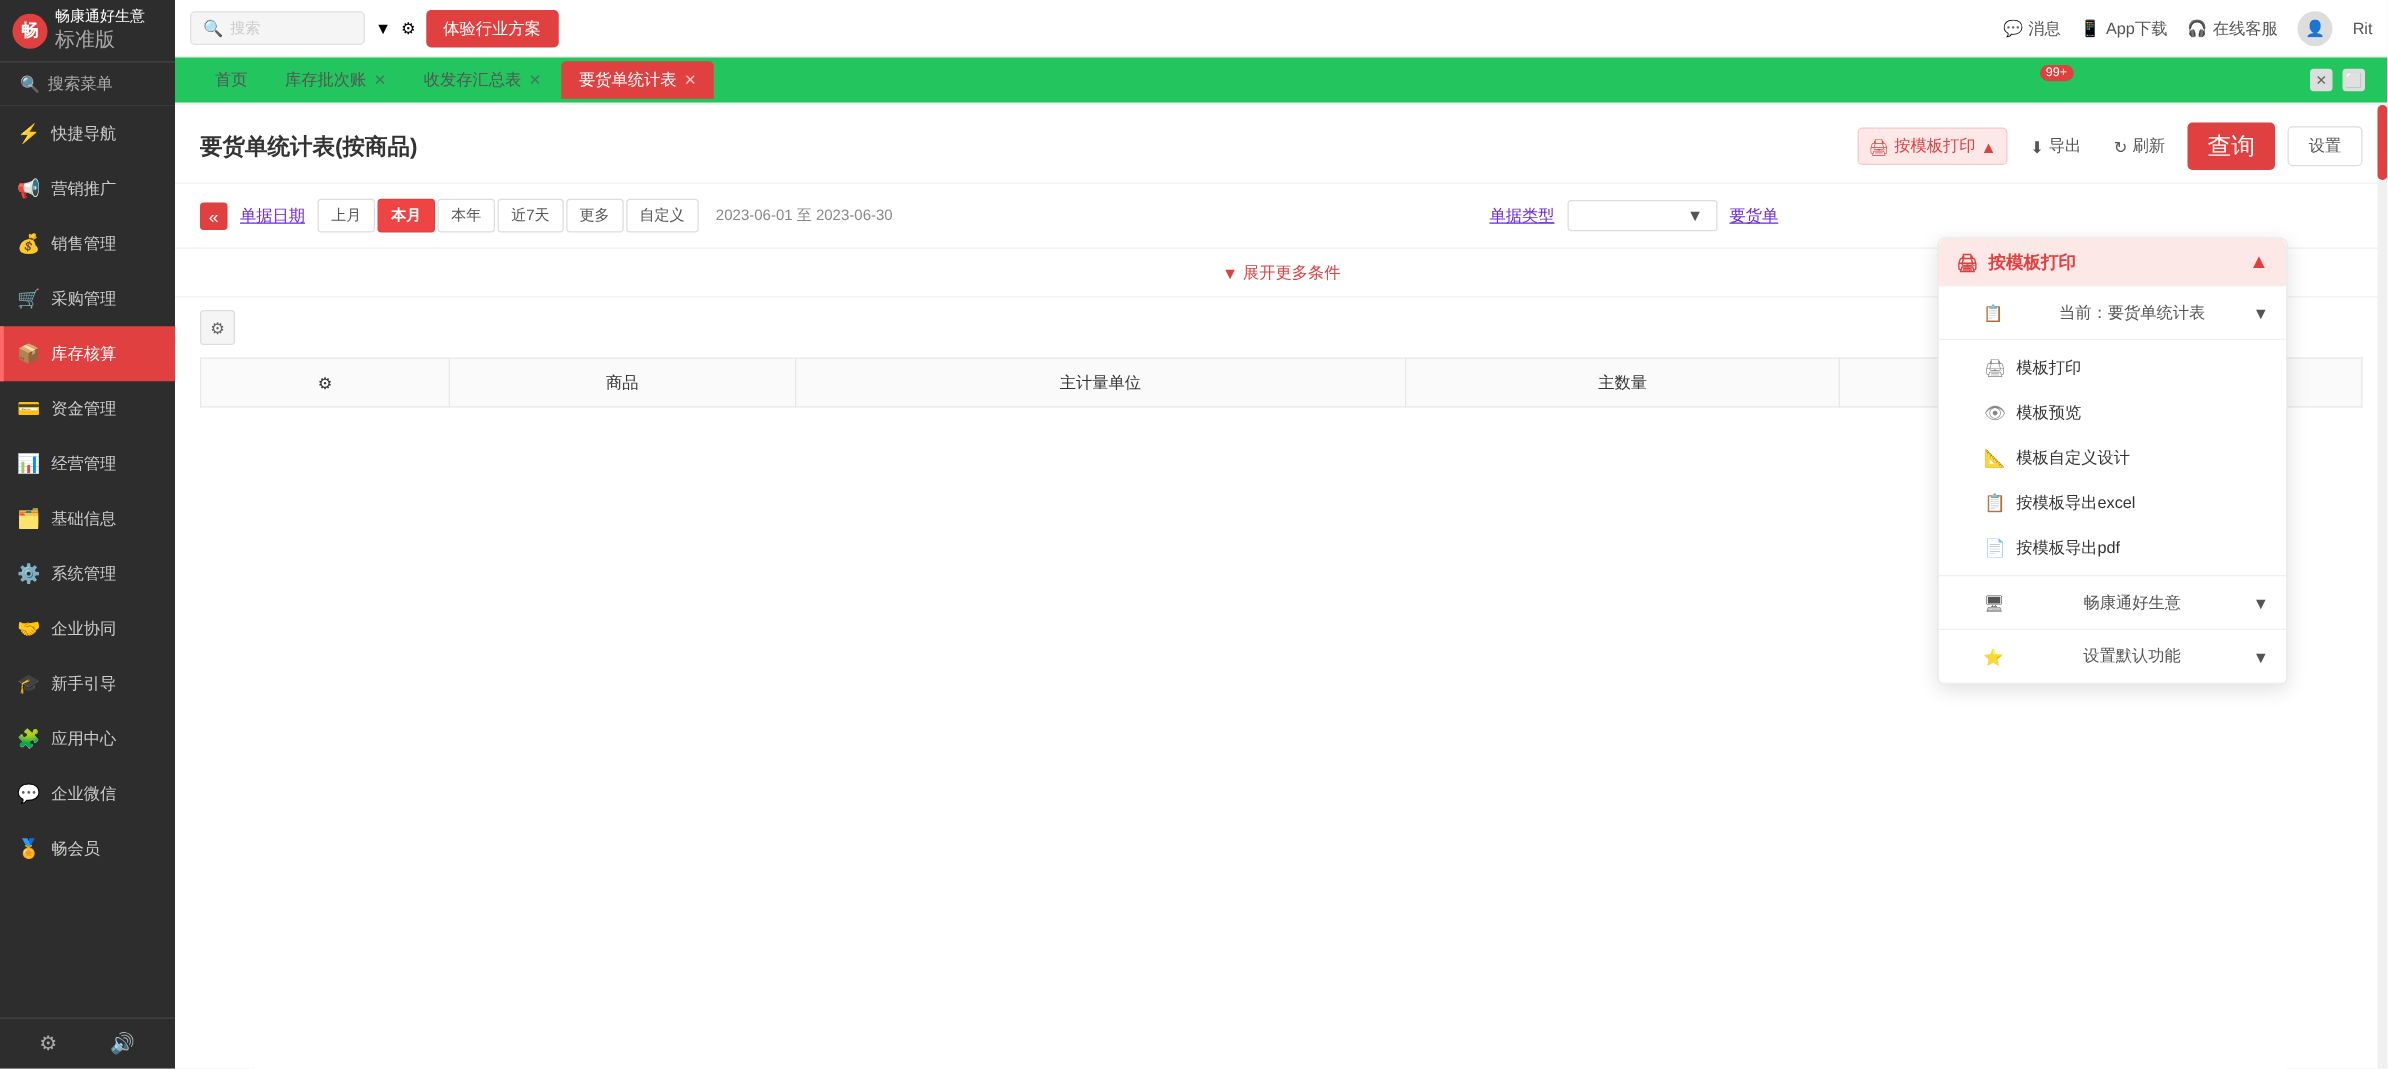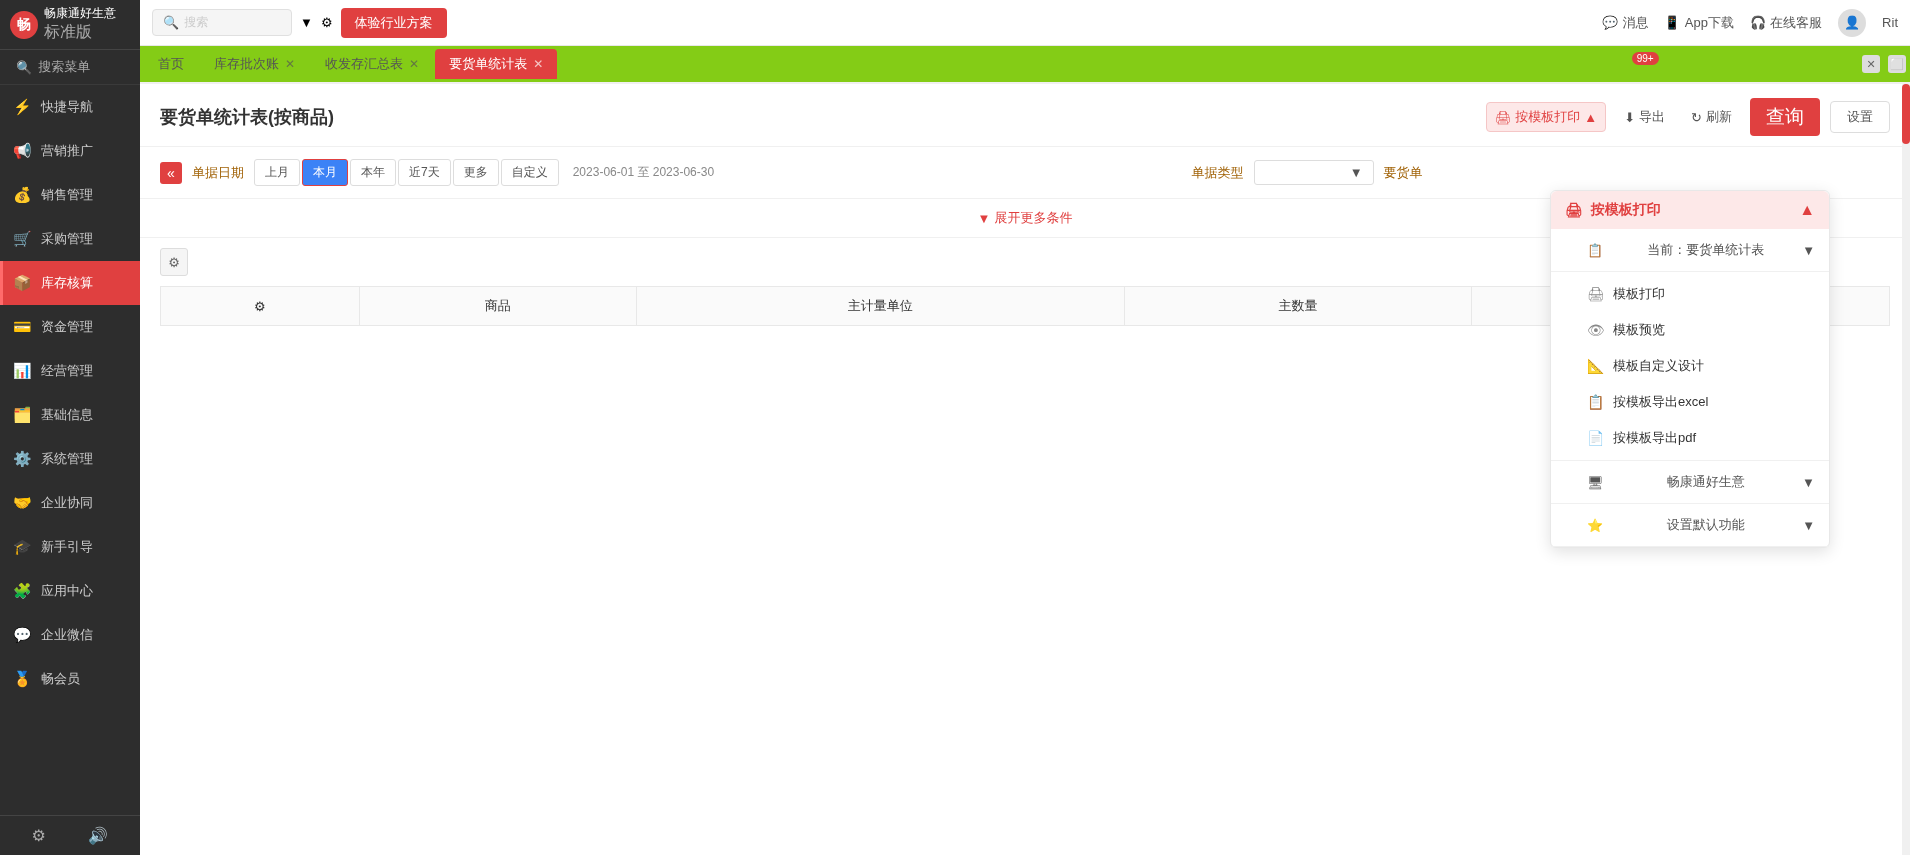--- a/index.html
+++ b/index.html
@@ -114,24 +114,24 @@
       font-size: 10px; padding: 1px 5px;
       position: absolute; top: -6px; right: -10px; margin-top: 44px;
     }
     .user-avatar {
       width: 28px; height: 28px; border-radius: 50%;
       background: #ddd; display: flex; align-items: center; justify-content: center;
     }
 
     
     .tabs-bar {
-      background: #84cc16;
+      background: #22c55e;
       display: flex; align-items: center;
       border-bottom: 2px solid #f0f0f0;
-      padding: 0 4px;
+      padding: 0 18px;
       height: 38px;
       flex-shrink: 0;
       gap: 2px;
       text-align: center;
     }
     .tab {
       padding: 6px 14px;
       font-size: 13px;
       cursor: pointer;
       color: #555;
@@ -172,27 +172,27 @@
       border-radius: 4px;
     }
     .action-btn.active-print { background: #fde8e8; color: #e04040; border: 1px solid #f5c6c6; }
 
     
     .filter-section {
       padding: 12px 20px;
       border-bottom: 1px solid #f0f0f0;
       display: flex; align-items: center; gap: 10px; flex-wrap: wrap;
     }
-    .filter-label { color: #a16207; font-size: 13px; white-space: nowrap; }
+    .filter-label { color: #6d28d9; font-size: 13px; white-space: nowrap; text-decoration: underline; }
     .filter-group { display: flex; align-items: center; gap: 2px; }
     .filter-btn {
       padding: 4px 10px; border: 1px solid #ddd; border-radius: 3px;
       background: #fff; cursor: pointer; font-size: 12px; color: #555;
     }
-    .filter-btn.active { background: #3b82f6; color: white; border-color: #e04040; }
+    .filter-btn.active { background: #ef4444; color: white; border-color: #e04040; font-weight: bold; }
     .filter-date-range { font-size: 12px; color: #888; margin-left: 4px; }
     .filter-select {
       display: flex; align-items: center; gap: 4px;
       border: 1px solid #ddd; border-radius: 3px;
       padding: 4px 10px; background: #fff; cursor: pointer; font-size: 13px;
       color: #555; min-width: 120px;
     }
     .expand-btn {
       color: #e04040; cursor: pointer; font-size: 13px;
       display: flex; align-items: center; gap: 4px;

